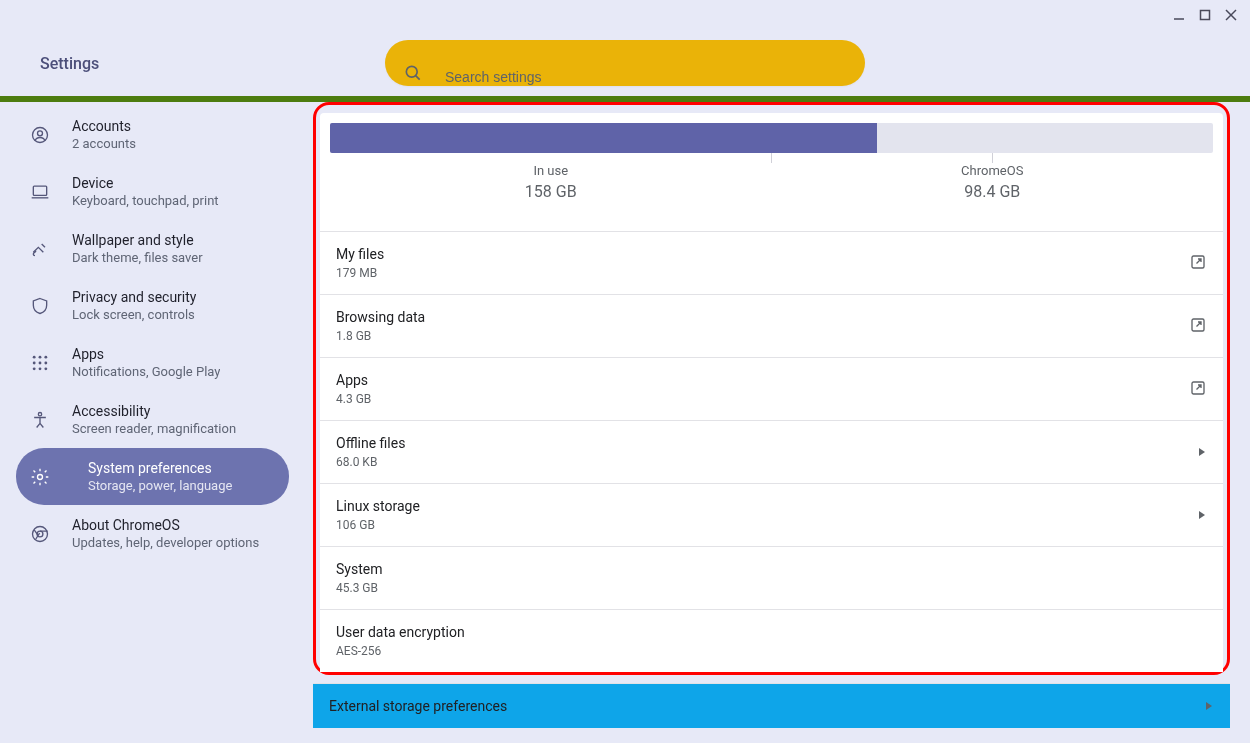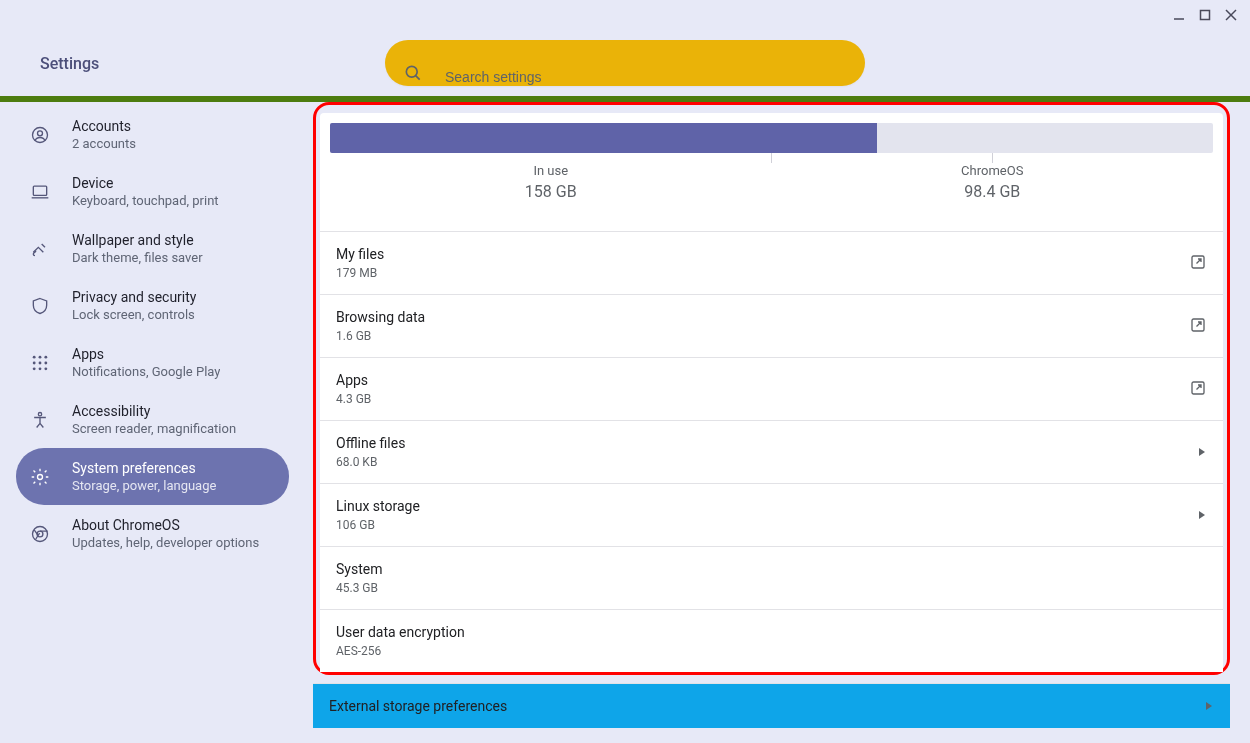--- a/index.html
+++ b/index.html
@@ -34,21 +34,21 @@
 
   
   .app { display:flex; height:calc(100% - 102px); }
   .sidebar { width:305px; padding:4px 16px 16px 16px; overflow-y:auto; }
   .sidebar-item { display:flex; align-items:center; padding:12px 12px; border-radius:28px; cursor:pointer; }
   .sidebar-item .icon { width:24px; height:24px; margin-right:20px; display:flex; align-items:center; justify-content:center; color:#55577a; flex-shrink:0; }
   .sidebar-item .icon svg { width:20px; height:20px; stroke:currentColor; fill:none; stroke-width:1.6; }
   .sidebar-item .labels { display:flex; flex-direction:column; overflow:hidden; }
   .sidebar-item .label { font-size:14px; color:#1f202b; white-space:nowrap; overflow:hidden; text-overflow:ellipsis; }
   .sidebar-item .sub   { font-size:13px; color:#5f6575; margin-top:2px; white-space:nowrap; overflow:hidden; text-overflow:ellipsis; }
-  .sidebar-item.active { background: var(--accent-bg); }
+  .sidebar-item.active { background: var(--accent-bg); gap: 16px; }
   .sidebar-item.active .label { color:#fff; }
   .sidebar-item.active .sub   { color:#e5e6f2; }
   .sidebar-item.active .icon  { color:#fff; }
 
   
   .main { flex:1; position:relative; overflow-y:auto; padding:0 20px 20px 8px; }
   .highlight-box { position:relative; border:3px solid var(--highlight); border-radius:16px; padding:8px 4px 0 4px; background:transparent; }
   .card { background:#fff; border-radius:4px 4px 0 0; overflow:hidden; }
 
   .storage-bar { height:30px; margin:10px 10px 0 10px; background:#e3e4ee; border-radius:2px; overflow:hidden; position:relative; }
@@ -257,21 +257,21 @@
             <svg viewBox="0 0 24 24">
                 <rect x="4" y="4" width="16" height="16" rx="2"></rect>
                 <path d="M10 14l6-6M12 8h4v4"></path>
               </svg>
           </span>
         </div>
 
         <div class="row">
           <div class="texts">
             <span class="r-label">Browsing data</span>
-            <span class="r-sub">1.6 GB</span>
+            <span class="r-sub">1.8 GB</span>
           </div>
           <span class="trail">
             <svg viewBox="0 0 24 24">
                 <rect x="4" y="4" width="16" height="16" rx="2"></rect>
                 <path d="M10 14l6-6M12 8h4v4"></path>
               </svg>
           </span>
         </div>
 
         <div class="row">

